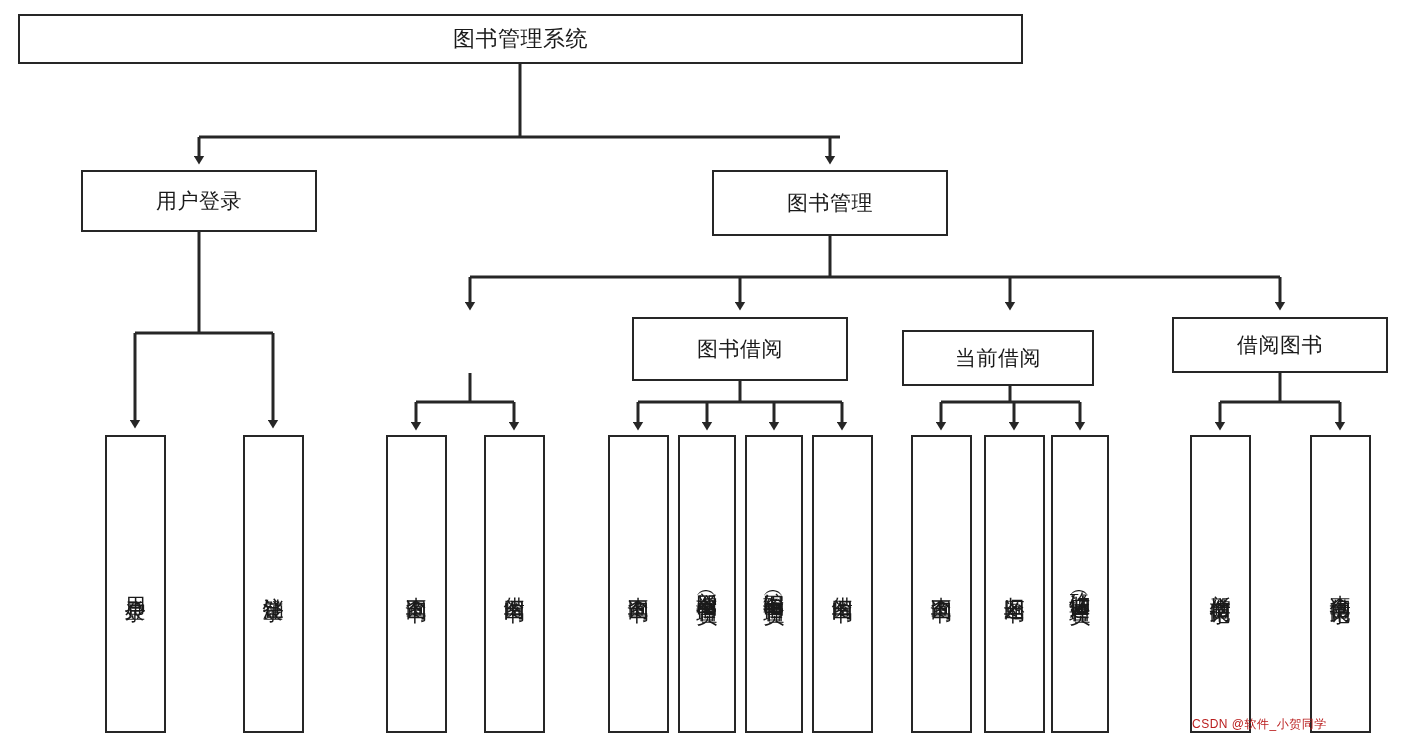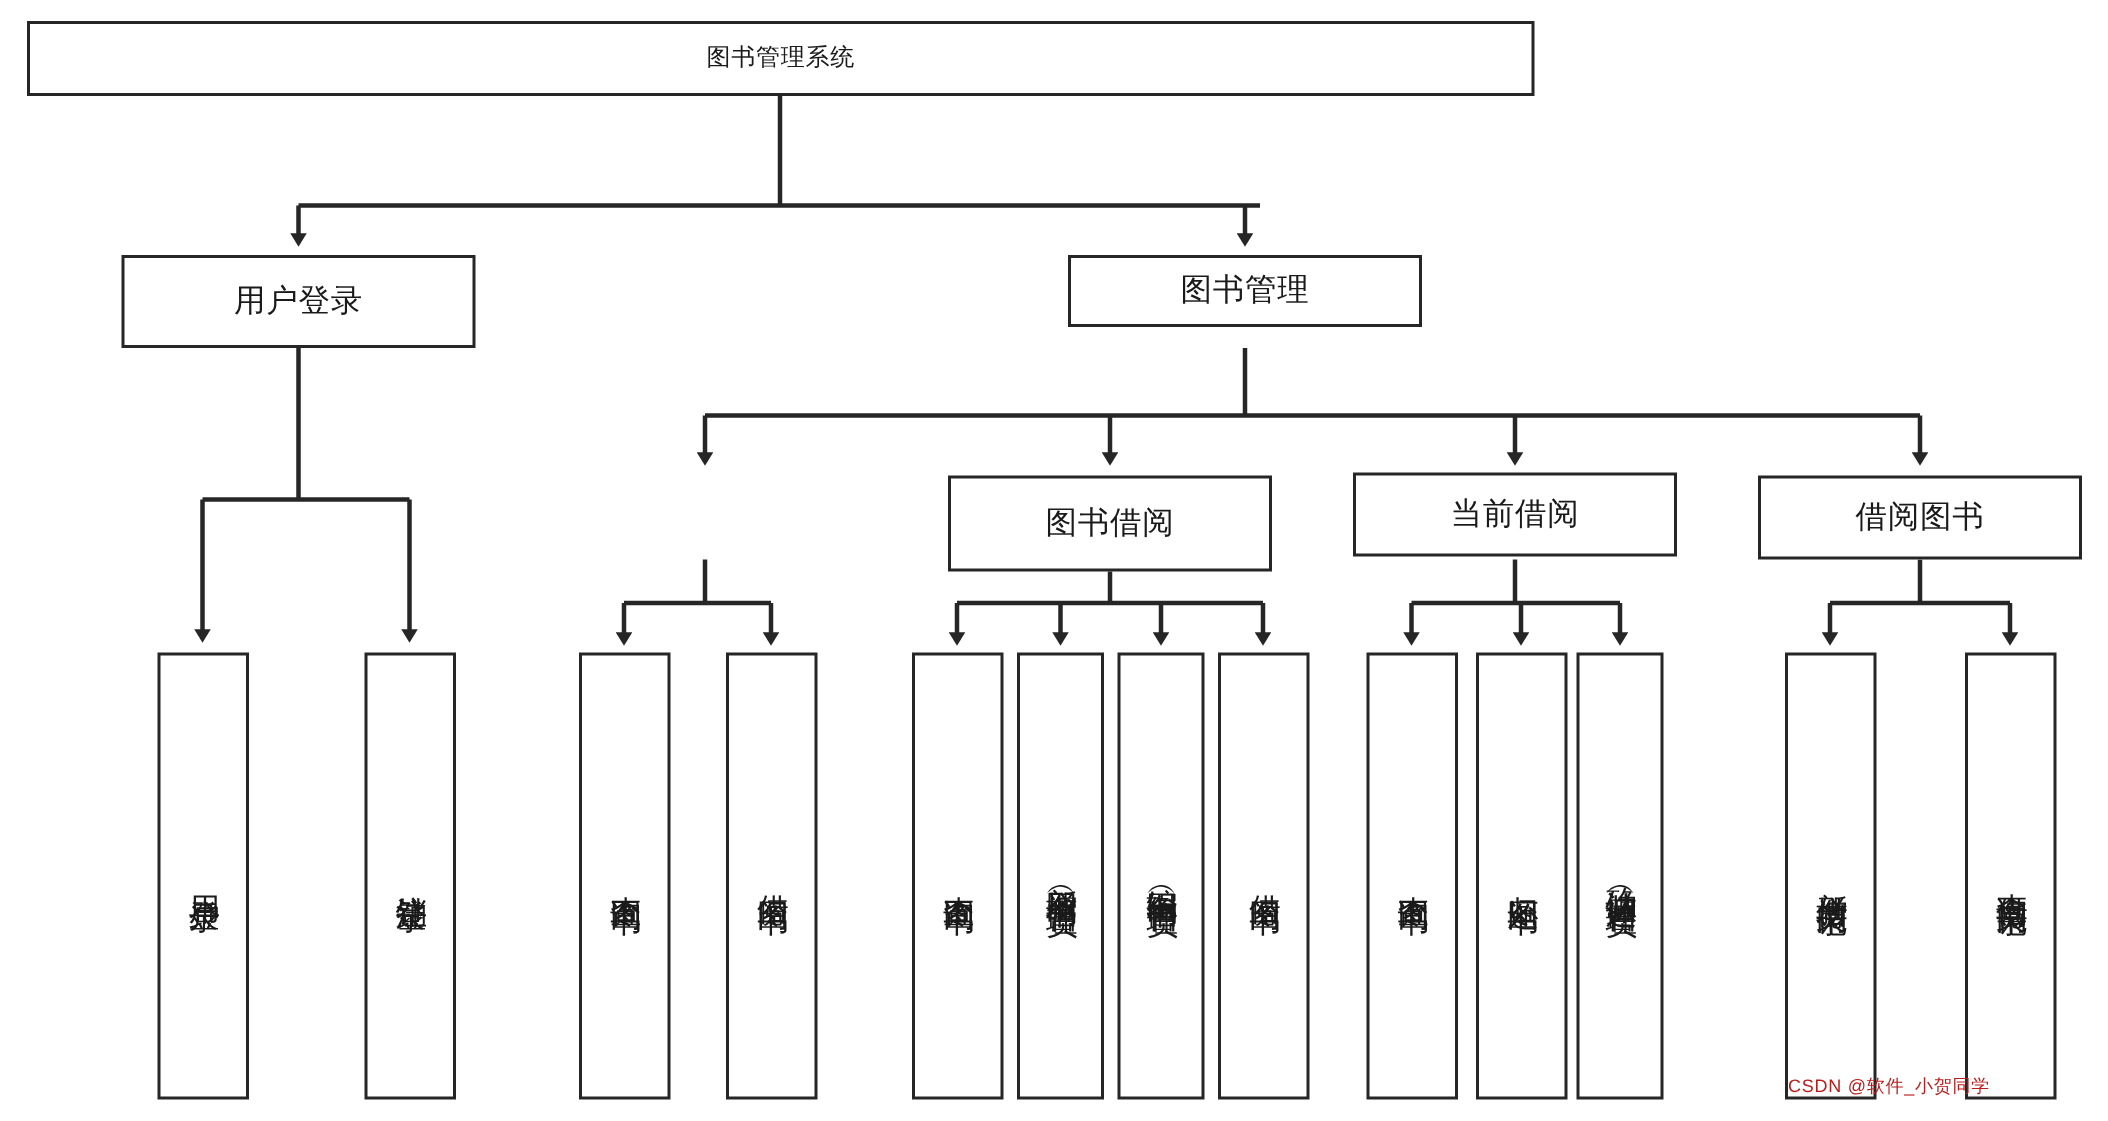--- a/index.html
+++ b/index.html
@@ -37,21 +37,21 @@
     justify-content: center;
     text-align: center;
     line-height: 1.12;
   }
   .node.horiz {
     font-size: 21px;
     letter-spacing: 0.5px;
     padding: 0 6px;
   }
   .node.root {
-    font-size: 16px;
+    font-size: 22px;
   }
   .node.vert {
     writing-mode: vertical-rl;
     text-orientation: upright;
     font-size: 21px;
     letter-spacing: 2px;
     padding: 6px 0;
     align-items: center;
     justify-content: center;
   }
@@ -122,26 +122,26 @@
       <path d="M1220,402 L1340,402"></path>
       <path d="M1220,402 L1220,422" marker-end="url(#arrow)"></path>
       <path d="M1340,402 L1340,422" marker-end="url(#arrow)"></path>
     </g>
   </svg>
 
   <div class="node horiz root" style="left:18px; top:14px; width:1005px; height:50px;">图书管理系统</div>
 
   <div class="node horiz" style="left:81px; top:170px; width:236px; height:62px;">用户登录</div>
 
-  <div class="node horiz" style="left:712px; top:170px; width:236px; height:48px;">图书管理</div>
+  <div class="node horiz" style="left:712px; top:170px; width:236px; height:66px;">图书管理</div>
 
 
   <div class="node horiz" style="left:632px; top:317px; width:216px; height:64px;">图书借阅</div>
 
-  <div class="node horiz" style="left:902px; top:315px; width:216px; height:56px;text-align:right;">当前借阅</div>
+  <div class="node horiz" style="left:902px; top:330px; width:192px; height:56px;text-align:right;">当前借阅</div>
 
   <div class="node horiz" style="left:1172px; top:317px; width:216px; height:56px;">借阅图书</div>
 
   <div class="node vert" style="left:105px; top:435px; width:61px; height:298px;">
     <span class="vtext">用户登录</span>
   </div>
 
   <div class="node vert" style="left:243px; top:435px; width:61px; height:298px;">
     <span class="vtext">注销登录</span>
   </div>

